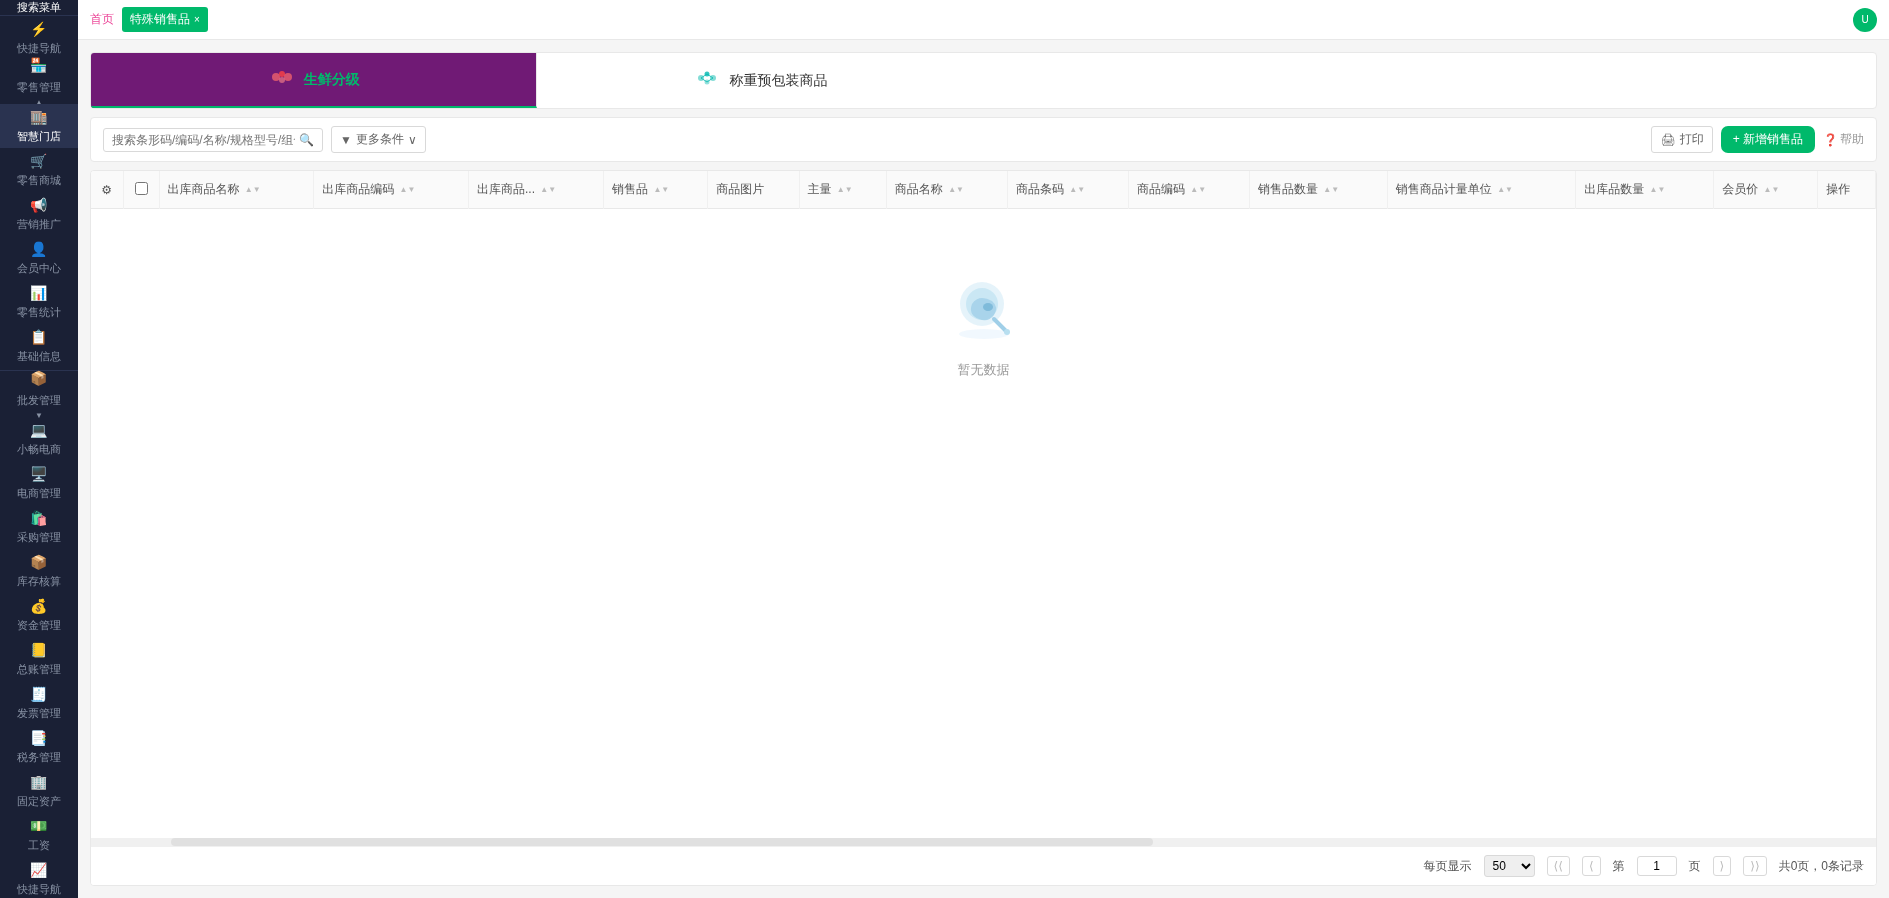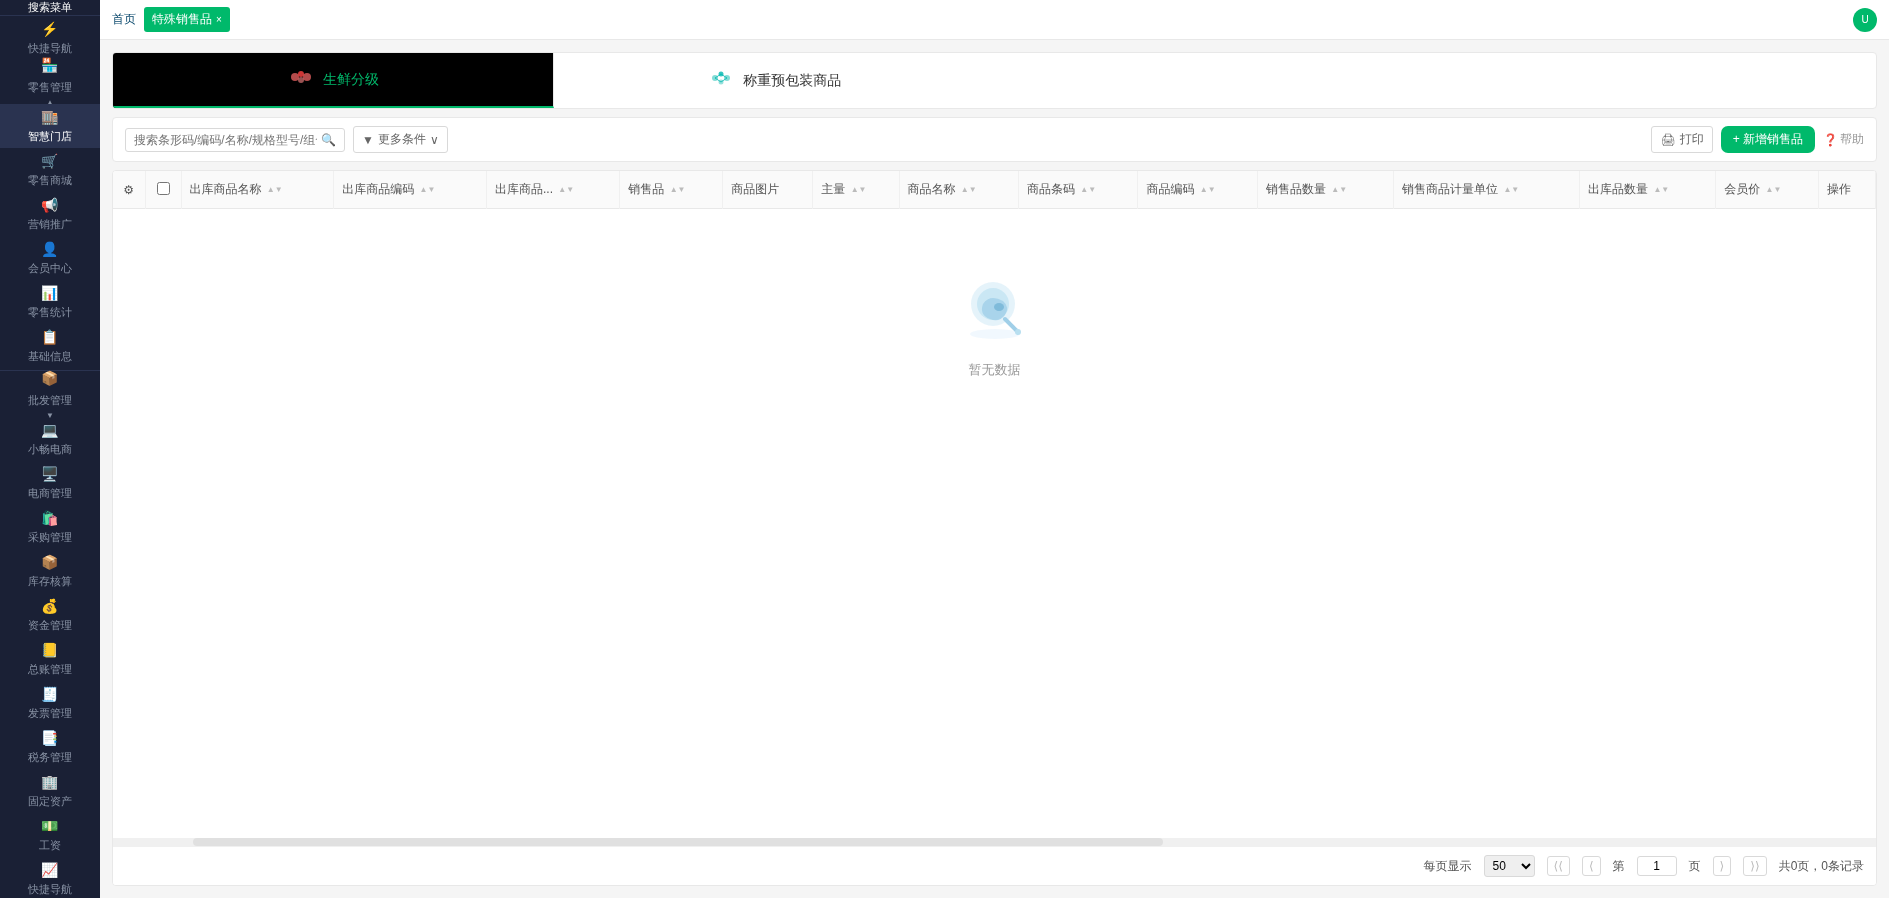--- a/index.html
+++ b/index.html
@@ -1,20 +1,20 @@
 <!DOCTYPE html>
 <html><head>
   <meta charset="utf-8">
   <style>
     * { box-sizing: border-box; margin: 0; padding: 0; }
     body { font-family: "Microsoft YaHei", "PingFang SC", sans-serif; font-size: 12px; background: #f0f2f5; display: flex; height: 898px; overflow: hidden; }
 
     
     .sidebar {
-      width: 100px;
+      width: 78px;
       background: #1a2035;
       color: #8892a4;
       display: flex;
       flex-direction: column;
       height: 100%;
       overflow-y: auto;
       flex-shrink: 0;
     }
     .sidebar::-webkit-scrollbar { width: 0; }
     .sidebar-logo {
@@ -56,21 +56,21 @@
       background: #fff;
       height: 40px;
       display: flex;
       align-items: center;
       padding: 0 12px;
       gap: 8px;
       border-bottom: 1px solid #e8e8e8;
       flex-shrink: 0;
     }
     .topbar-home {
-      color: #0c4a6e;
+      color: #ec4899;
       font-size: 12px;
       cursor: pointer;
     }
     .topbar-tab {
       background: #00b96b;
       color: #fff;
       padding: 4px 8px;
       border-radius: 3px;
       font-size: 12px;
       display: flex;
@@ -111,23 +111,24 @@
       gap: 8px;
       padding: 14px 8px;
       cursor: pointer;
       border-right: 1px solid #e8e8e8;
       background: #fff;
       font-size: 14px;
       color: #333;
     }
     .cat-tab:last-child { border-right: none; }
     .cat-tab.active {
-      background: #000000;
+      background: #701a75;
       border-bottom: 2px solid #00b96b;
       color: #00b96b;
+      font-weight: bold;
     }
     .cat-tab .cat-icon { font-size: 20px; }
 
     
     .toolbar {
       display: flex;
       align-items: center;
       justify-content: space-between;
       background: #fff;
       padding: 8px 12px;

